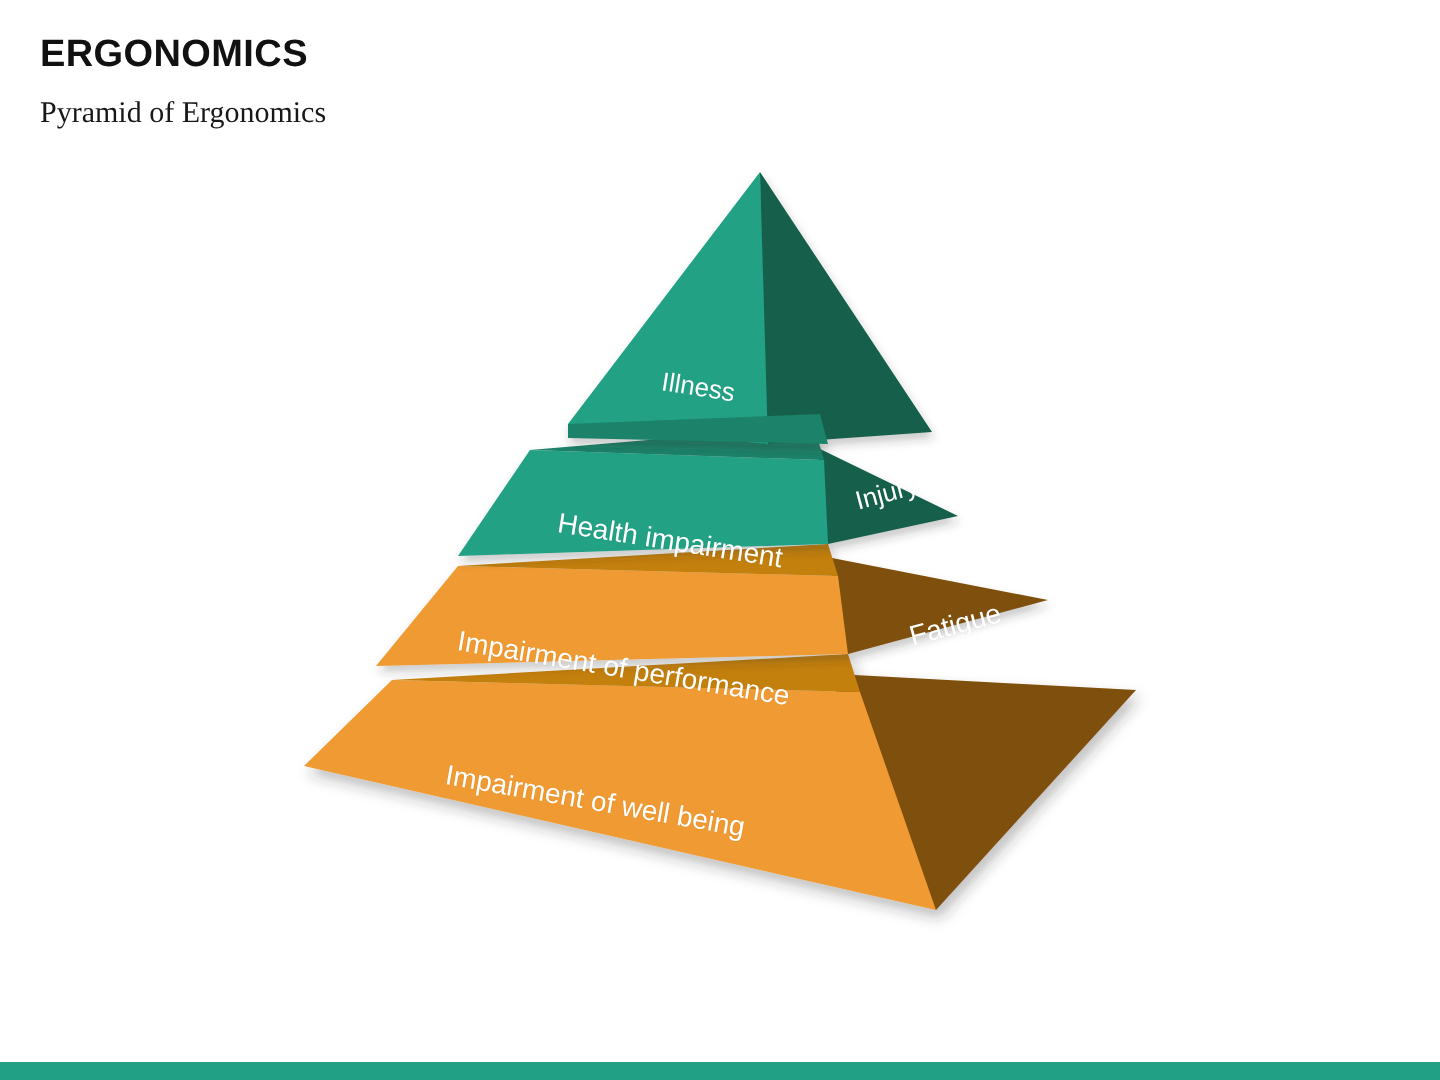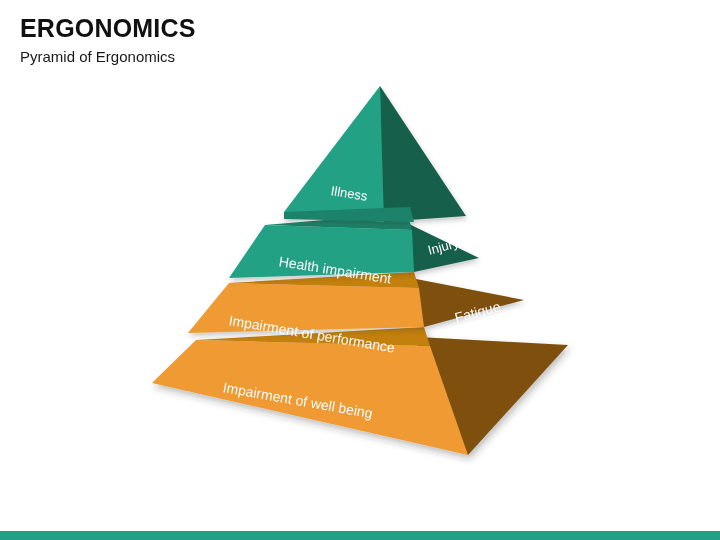--- a/index.html
+++ b/index.html
@@ -18,29 +18,29 @@
 
   
   #header {
     position: absolute;
     left: 20px;
     top: 16px;
     width: 600px;
   }
   #slide-title {
     font-family: "Liberation Sans", sans-serif;
-    font-size: 25px;
+    font-size: 19px;
     font-weight: bold;
     color: #111111;
     letter-spacing: 0.2px;
     line-height: 24px;
     margin: 0;
   }
   #slide-subtitle {
-    font-family: Liberation Sans, sans-serif;
+    font-family: Liberation Serif, serif;
     font-size: 15px;
     font-weight: normal;
     color: #181818;
     line-height: 22px;
     margin: 6px 0 0 0;
   }
 
   
   #pyramid-figure {
     position: absolute;

